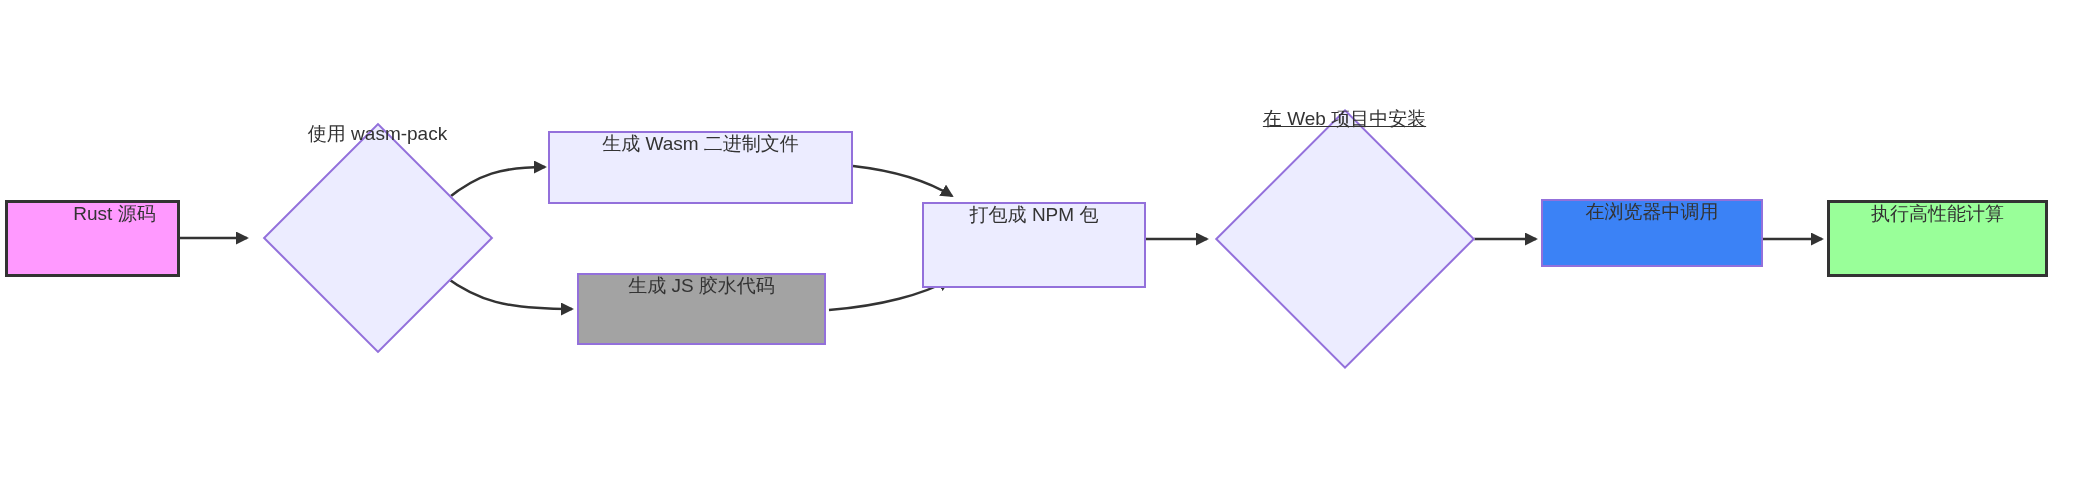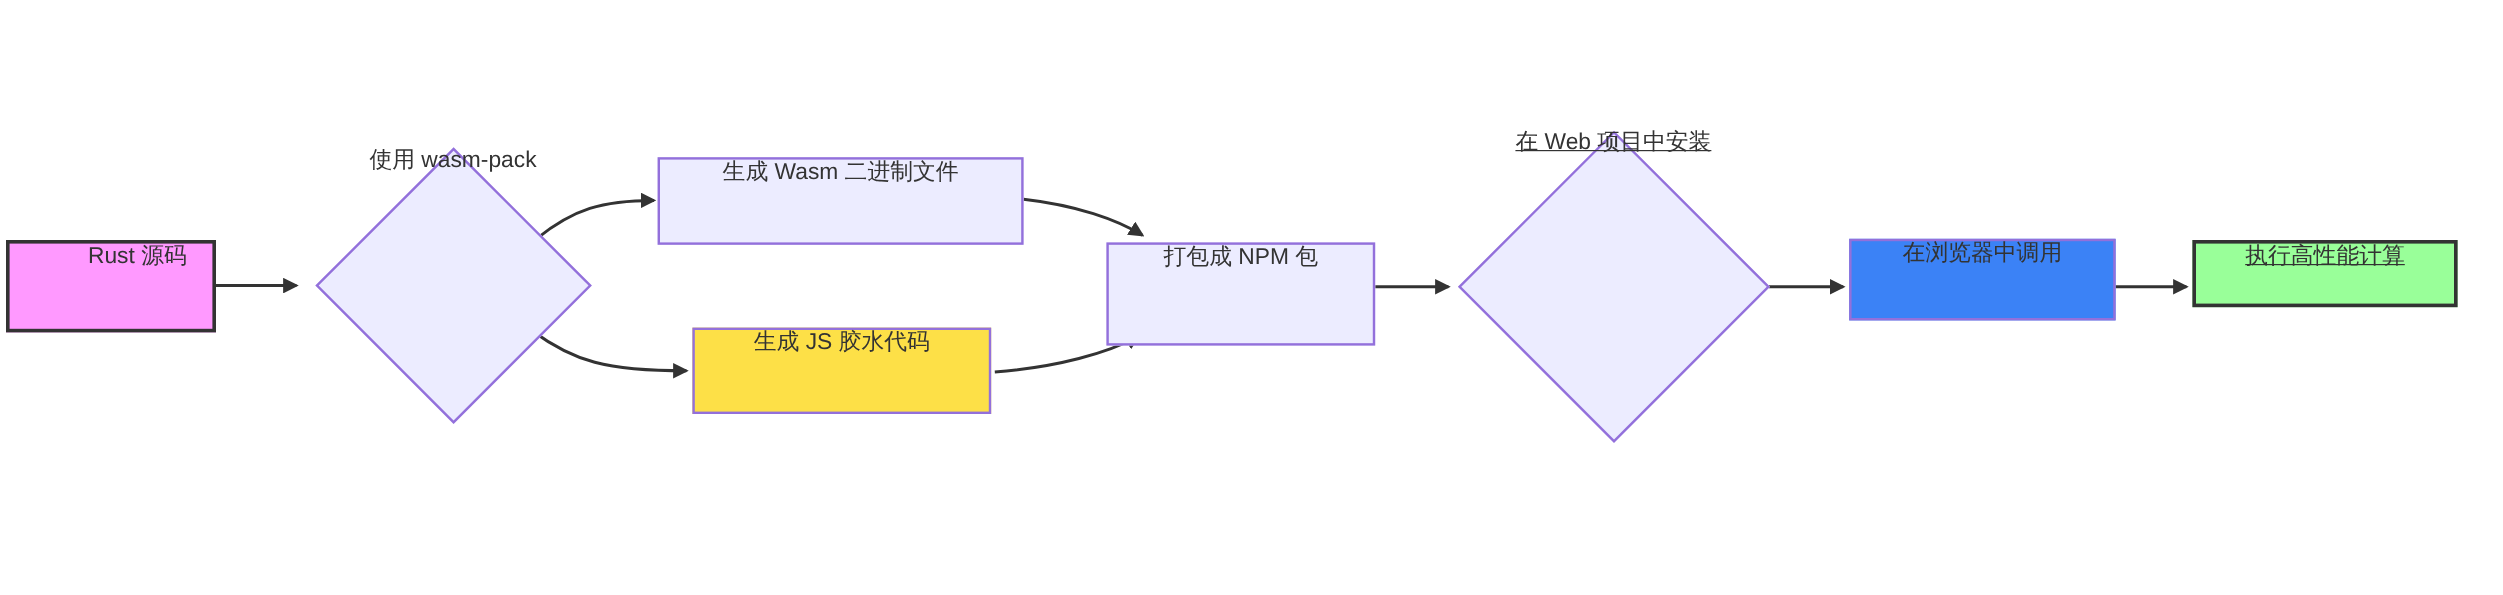--- a/index.html
+++ b/index.html
@@ -96,34 +96,34 @@
 
   <div class="node diamond" style="left:262px; top:123px; width:231px; height:230px;">
     <div class="diamond-shape" style="width: 163px; height: 163px; background-color: rgb(236, 236, 255); border-color: rgb(147, 112, 219);"></div>
     <span class="label">使用 wasm-pack</span>
   </div>
 
   <div class="node rect" style="left: 548px; top: 131px; width: 305px; height: 73px; background-color: rgb(236, 236, 255); border-color: rgb(147, 112, 219);">
     <span class="label">生成 Wasm 二进制文件</span>
   </div>
 
-  <div class="node rect" style="left: 577px; top: 273px; width: 249px; height: 72px; background-color: #fde047; border-color: rgb(147, 112, 219);">
+  <div class="node rect" style="left: 577px; top: 273px; width: 249px; height: 72px; background-color: #a3a3a3; border-color: rgb(147, 112, 219);">
     <span class="label">生成 JS 胶水代码</span>
   </div>
 
   <div class="node rect" style="left: 922px; top: 202px; width: 224px; height: 86px; background-color: rgb(236, 236, 255); border-color: rgb(147, 112, 219);">
     <span class="label">打包成 NPM 包</span>
   </div>
 
   <div class="node diamond" style="left:1215px; top:108px; width:259px; height:261px;text-decoration:underline;">
     <div class="diamond-shape" style="width: 184px; height: 184px; background-color: rgb(236, 236, 255); border-color: rgb(147, 112, 219);"></div>
     <span class="label">在 Web 项目中安装</span>
   </div>
 
   <div class="node rect" style="left: 1541px; top: 199px; width: 222px; height: 68px; background-color: #3b82f6; border-color: rgb(147, 112, 219);">
     <span class="label">在浏览器中调用</span>
   </div>
 
-  <div class="node rect thick" style="left: 1827px; top: 200px; width: 221px; height: 56px; background-color: rgb(153, 255, 153); border-color: rgb(51, 51, 51); text-decoration: underline;">
+  <div class="node rect thick" style="left: 1827px; top: 200px; width: 221px; height: 77px; background-color: rgb(153, 255, 153); border-color: rgb(51, 51, 51);">
     <span class="label">执行高性能计算</span>
   </div>
 
 </div>
 
 </body></html>

